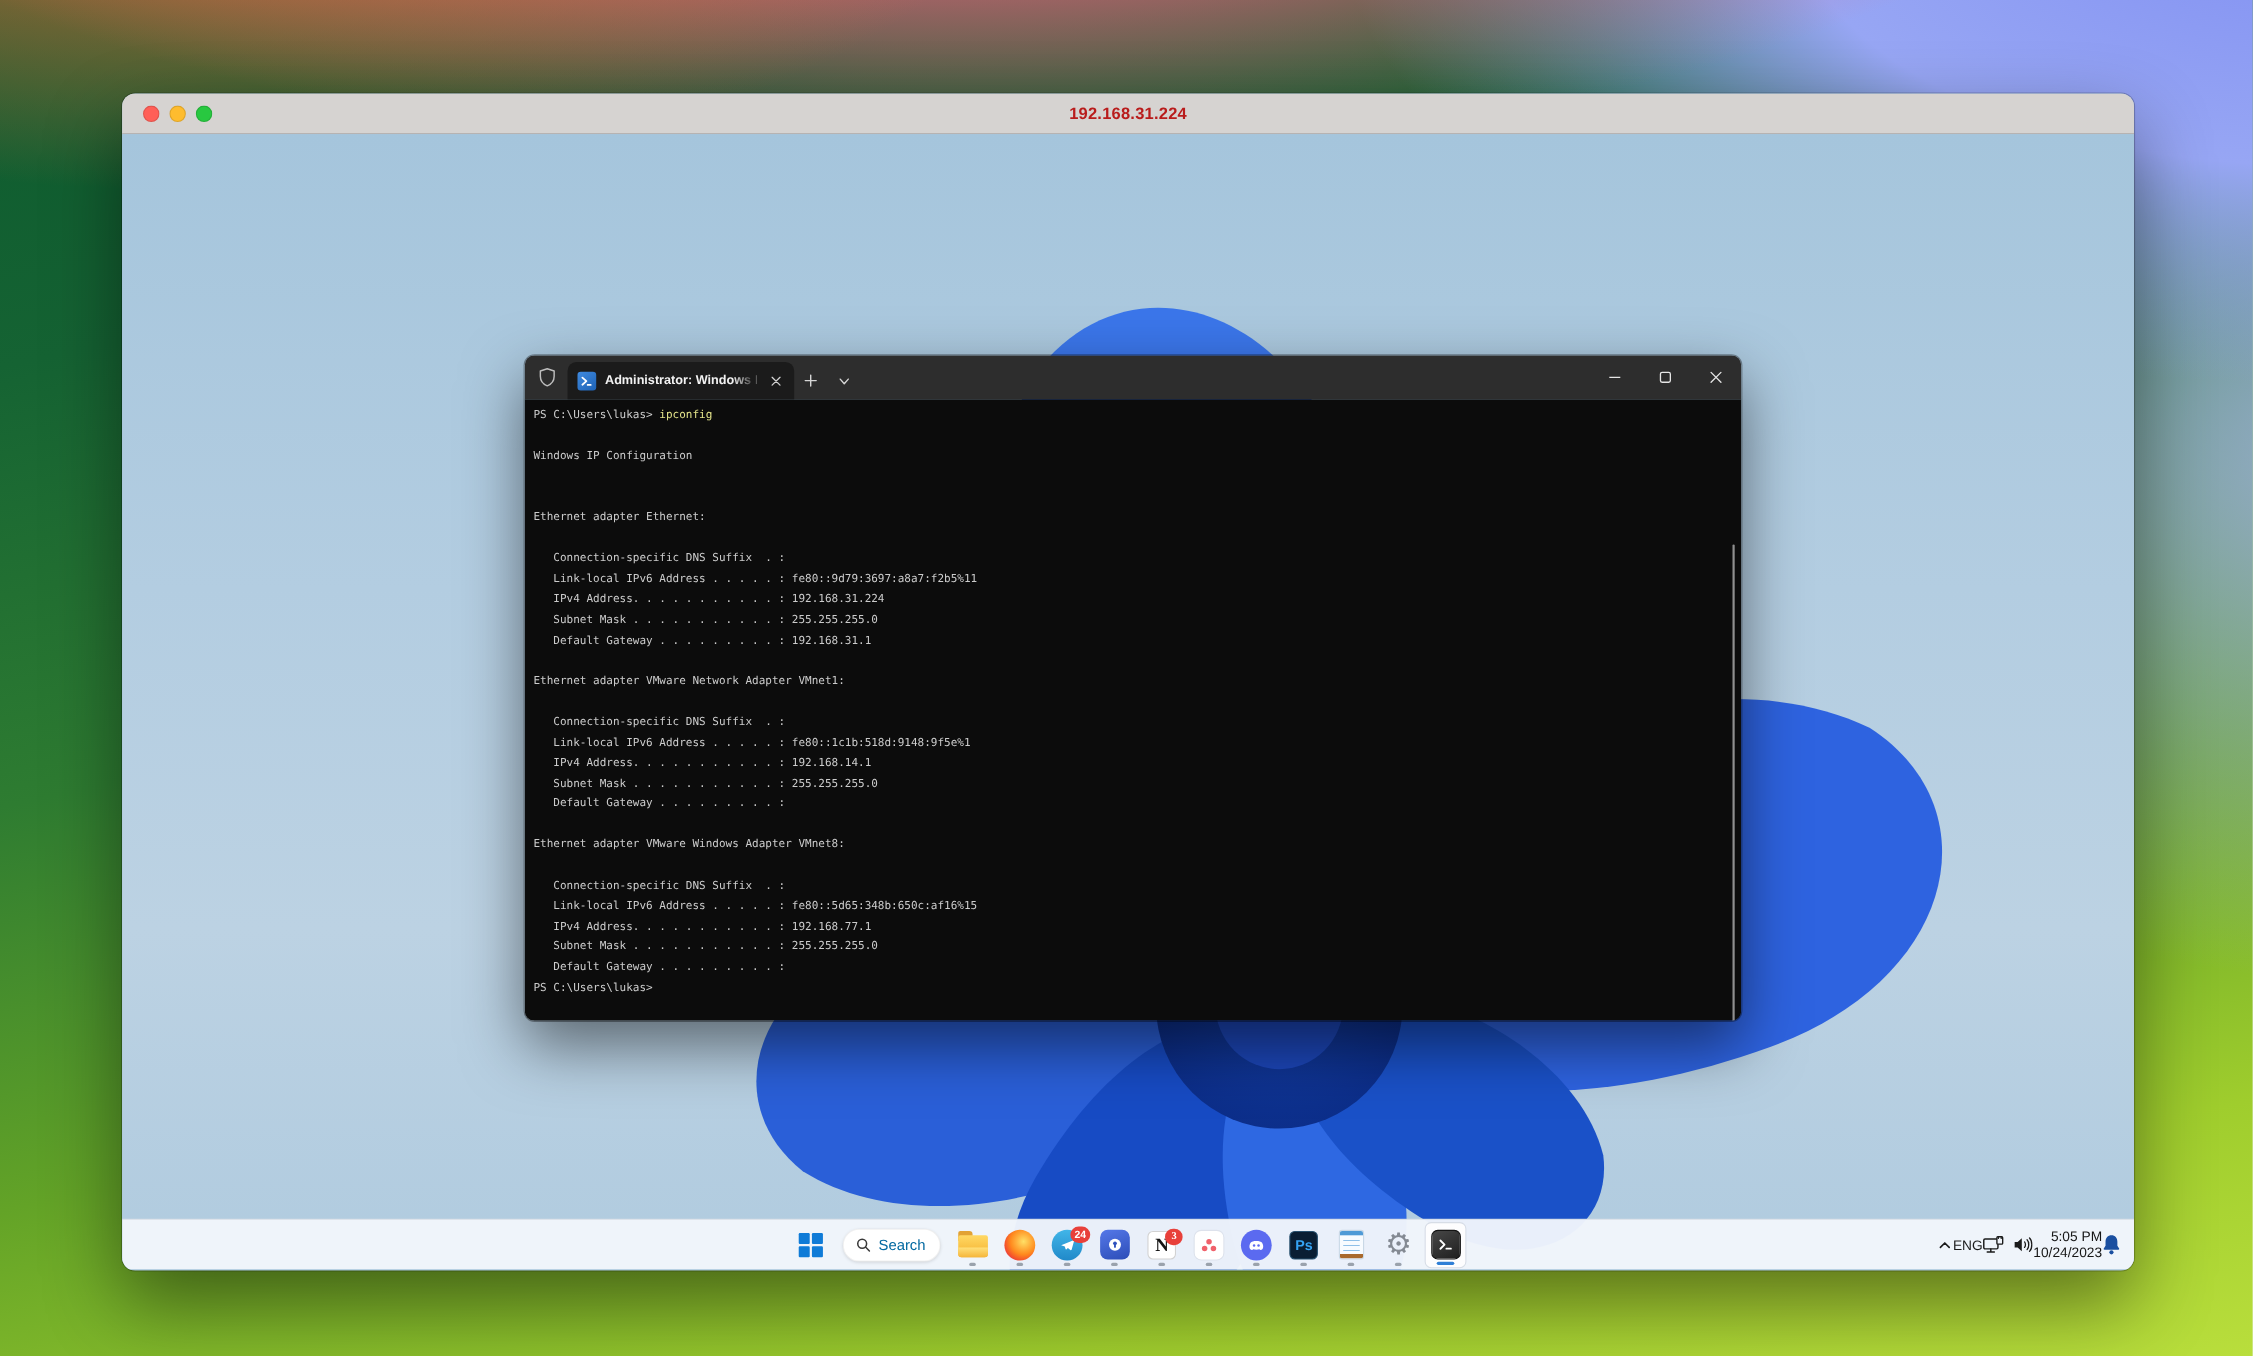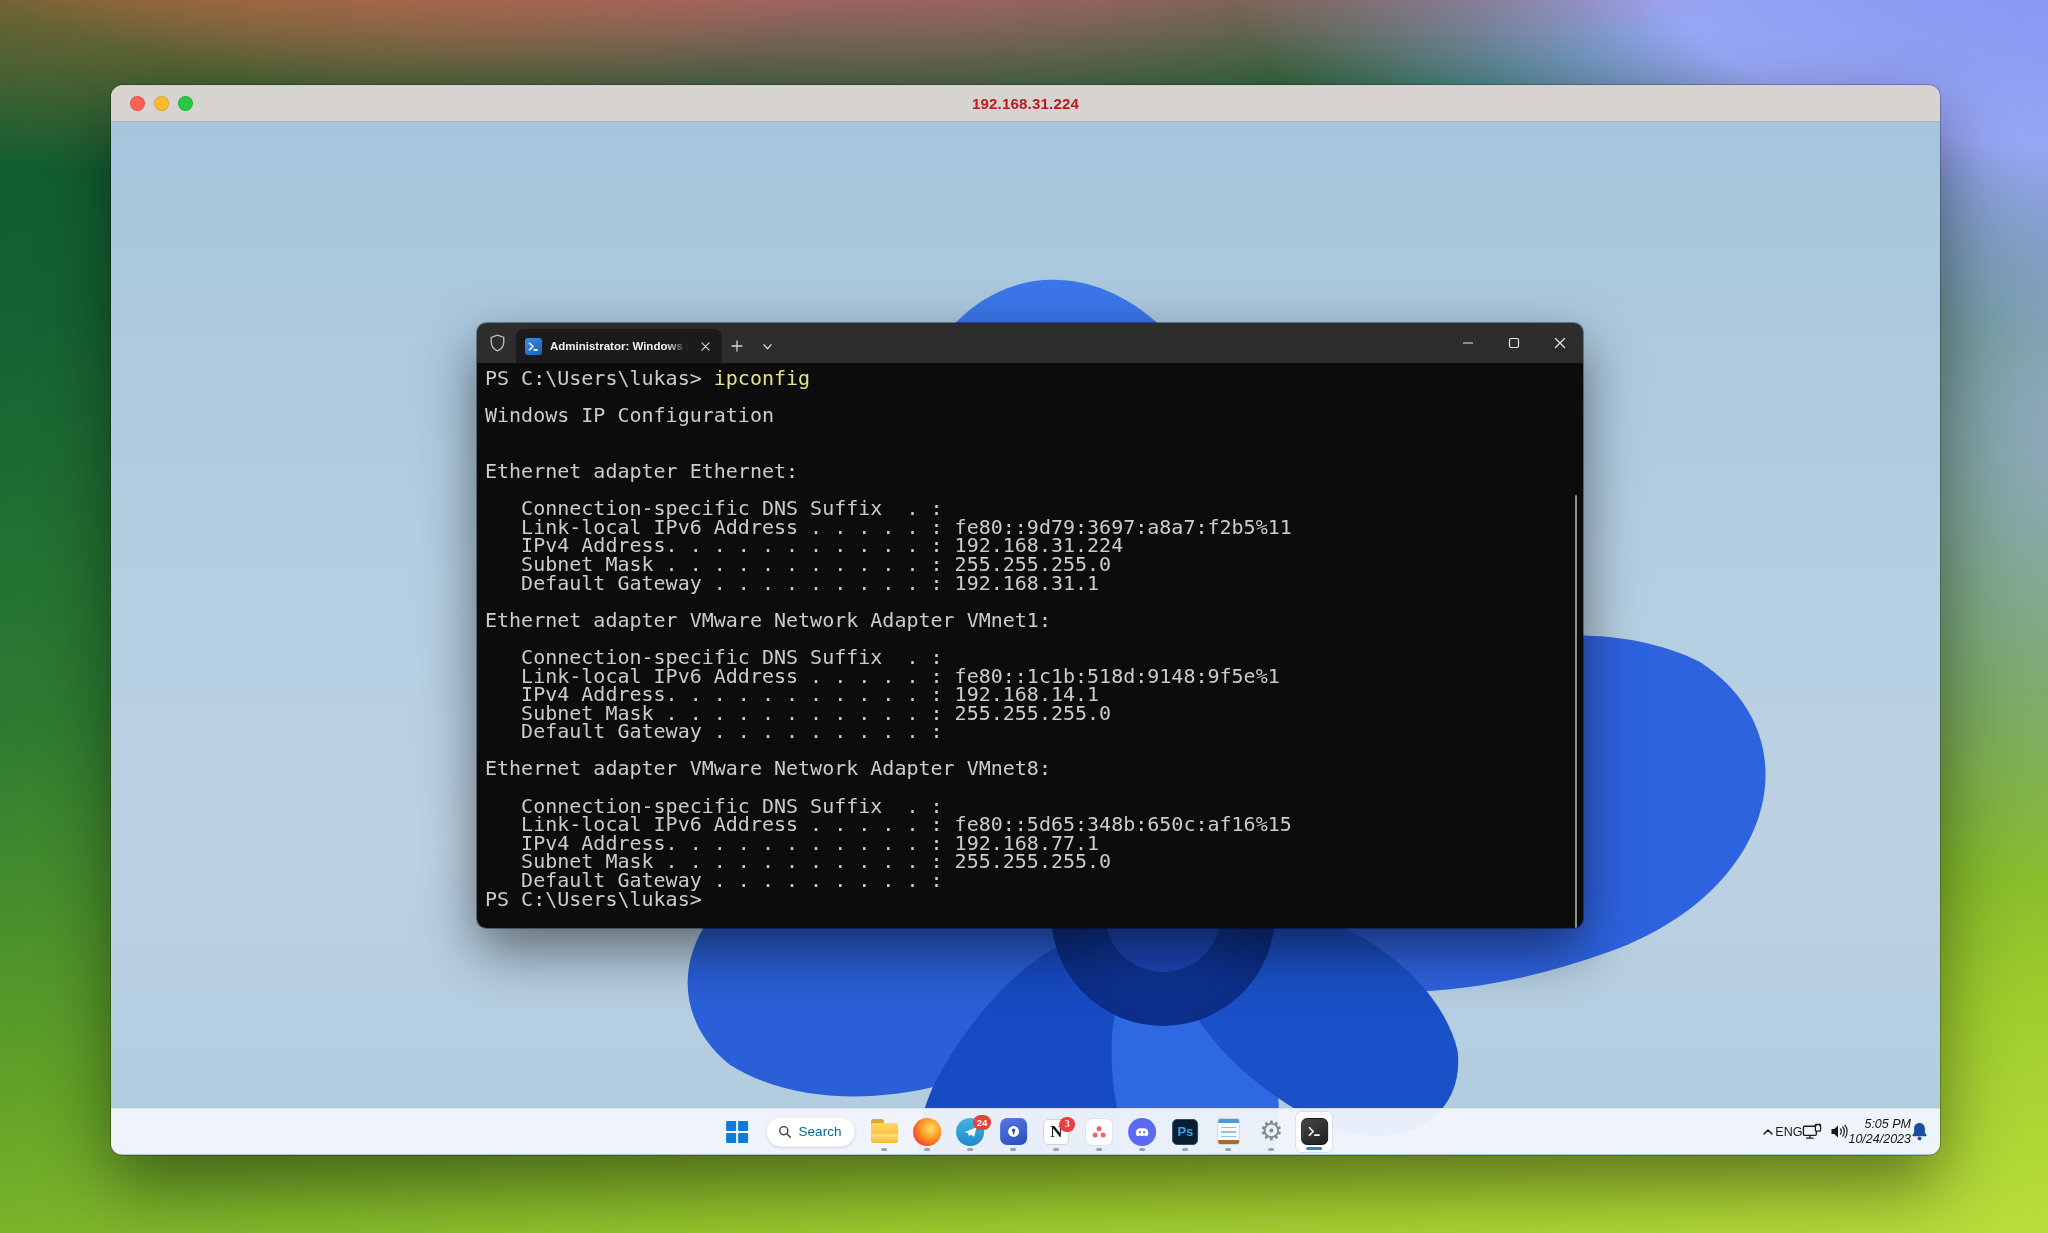--- a/index.html
+++ b/index.html
@@ -49,21 +49,21 @@
     display:flex; align-items:center; justify-content:center; flex:none; }
   .tab-title{ position:relative; flex:1; overflow:hidden; white-space:nowrap; font-size:11.5px; font-weight:700; color:#f2f2f2; }
   .tab-title::after{ content:""; position:absolute; right:0; top:0; bottom:0; width:22px;
     background:linear-gradient(90deg, rgba(27,27,27,0), #1b1b1b); }
   .tab-close{ width:18px; height:18px; border-radius:4px; display:flex; align-items:center; justify-content:center; flex:none; }
   .bar-btn{ height:34px; width:30px; display:flex; align-items:center; justify-content:center; }
   .win-controls{ position:absolute; right:0; top:0; height:40px; display:flex; }
   .wc{ width:46px; height:100%; display:flex; align-items:center; justify-content:center; }
 
   .term-body{ position:relative; height:565px; background:#0c0c0c; padding:6px 0 0 8px;
-    font-family:"DejaVu Sans Mono", monospace; font-size:20px; line-height:18.6px; color:#cccccc; }
+    font-family:"DejaVu Sans Mono", monospace; font-size:10px; line-height:18.6px; color:#cccccc; }
   .tline{ white-space:pre; min-height:18.6px; }
   .cmd{ color:#e3e38a; }
   .term-scrollbar{ position:absolute; right:6px; top:132px; width:2px; height:468px; background:#8f8f8f; border-radius:1px; }
 
   
   .taskbar{ position:absolute; left:0; right:0; bottom:0; height:46px;
     background:rgba(241,245,251,.97); border-top:1px solid rgba(110,125,150,.14); z-index:3; }
   .tb-center{ position:absolute; left:50%; top:0; height:100%; transform:translateX(-50%);
     display:flex; align-items:center; gap:5px; }
   .tb-btn{ position:relative; width:38px; height:42px; display:flex; align-items:center; justify-content:center; border-radius:6px; }
@@ -116,21 +116,21 @@
 
   .gear{ font-size:27px; line-height:1; color:#848a93; }
 
   .term-app{ width:27px; height:27px; border-radius:6px; background:linear-gradient(150deg,#474747,#1f1f1f);
     border:1px solid #141414; display:flex; align-items:center; justify-content:center; }
 
   
   .tray{ position:absolute; right:12px; top:0; height:100%; display:flex; align-items:center; }
   .tray-lang{ font-size:12.5px; color:#1b1b1b; }
   .tray-sys{ display:flex; align-items:center; gap:7px; }
-  .clock{ display:flex; flex-direction:column; align-items:flex-end; line-height:15px; font-size:12.5px; color:#161616;font-style:italic; }
+  .clock{ display:flex; flex-direction:column; align-items:flex-end; line-height:15px; font-size:12.5px; color:#161616; }
 </style>
 </head>
 <body>
 
 <div class="desktop">
 
   <div class="mac-window">
 
     <div class="mac-titlebar">
       <div class="traffic">
@@ -231,21 +231,21 @@
               <div class="tline">   Default Gateway . . . . . . . . . : 192.168.31.1</div>
               <div class="tline"></div>
               <div class="tline">Ethernet adapter VMware Network Adapter VMnet1:</div>
               <div class="tline"></div>
               <div class="tline">   Connection-specific DNS Suffix  . :</div>
               <div class="tline">   Link-local IPv6 Address . . . . . : fe80::1c1b:518d:9148:9f5e%1</div>
               <div class="tline">   IPv4 Address. . . . . . . . . . . : 192.168.14.1</div>
               <div class="tline">   Subnet Mask . . . . . . . . . . . : 255.255.255.0</div>
               <div class="tline">   Default Gateway . . . . . . . . . :</div>
               <div class="tline"></div>
-              <div class="tline">Ethernet adapter VMware Network Adapter VMnet8:</div>
+              <div class="tline">Ethernet adapter VMware Windows Adapter VMnet8:</div>
               <div class="tline"></div>
               <div class="tline">   Connection-specific DNS Suffix  . :</div>
               <div class="tline">   Link-local IPv6 Address . . . . . : fe80::5d65:348b:650c:af16%15</div>
               <div class="tline">   IPv4 Address. . . . . . . . . . . : 192.168.77.1</div>
               <div class="tline">   Subnet Mask . . . . . . . . . . . : 255.255.255.0</div>
               <div class="tline">   Default Gateway . . . . . . . . . :</div>
               <div class="tline">PS C:\Users\lukas&gt;</div>
             </div>
           <div class="term-scrollbar"></div>
         </div>

